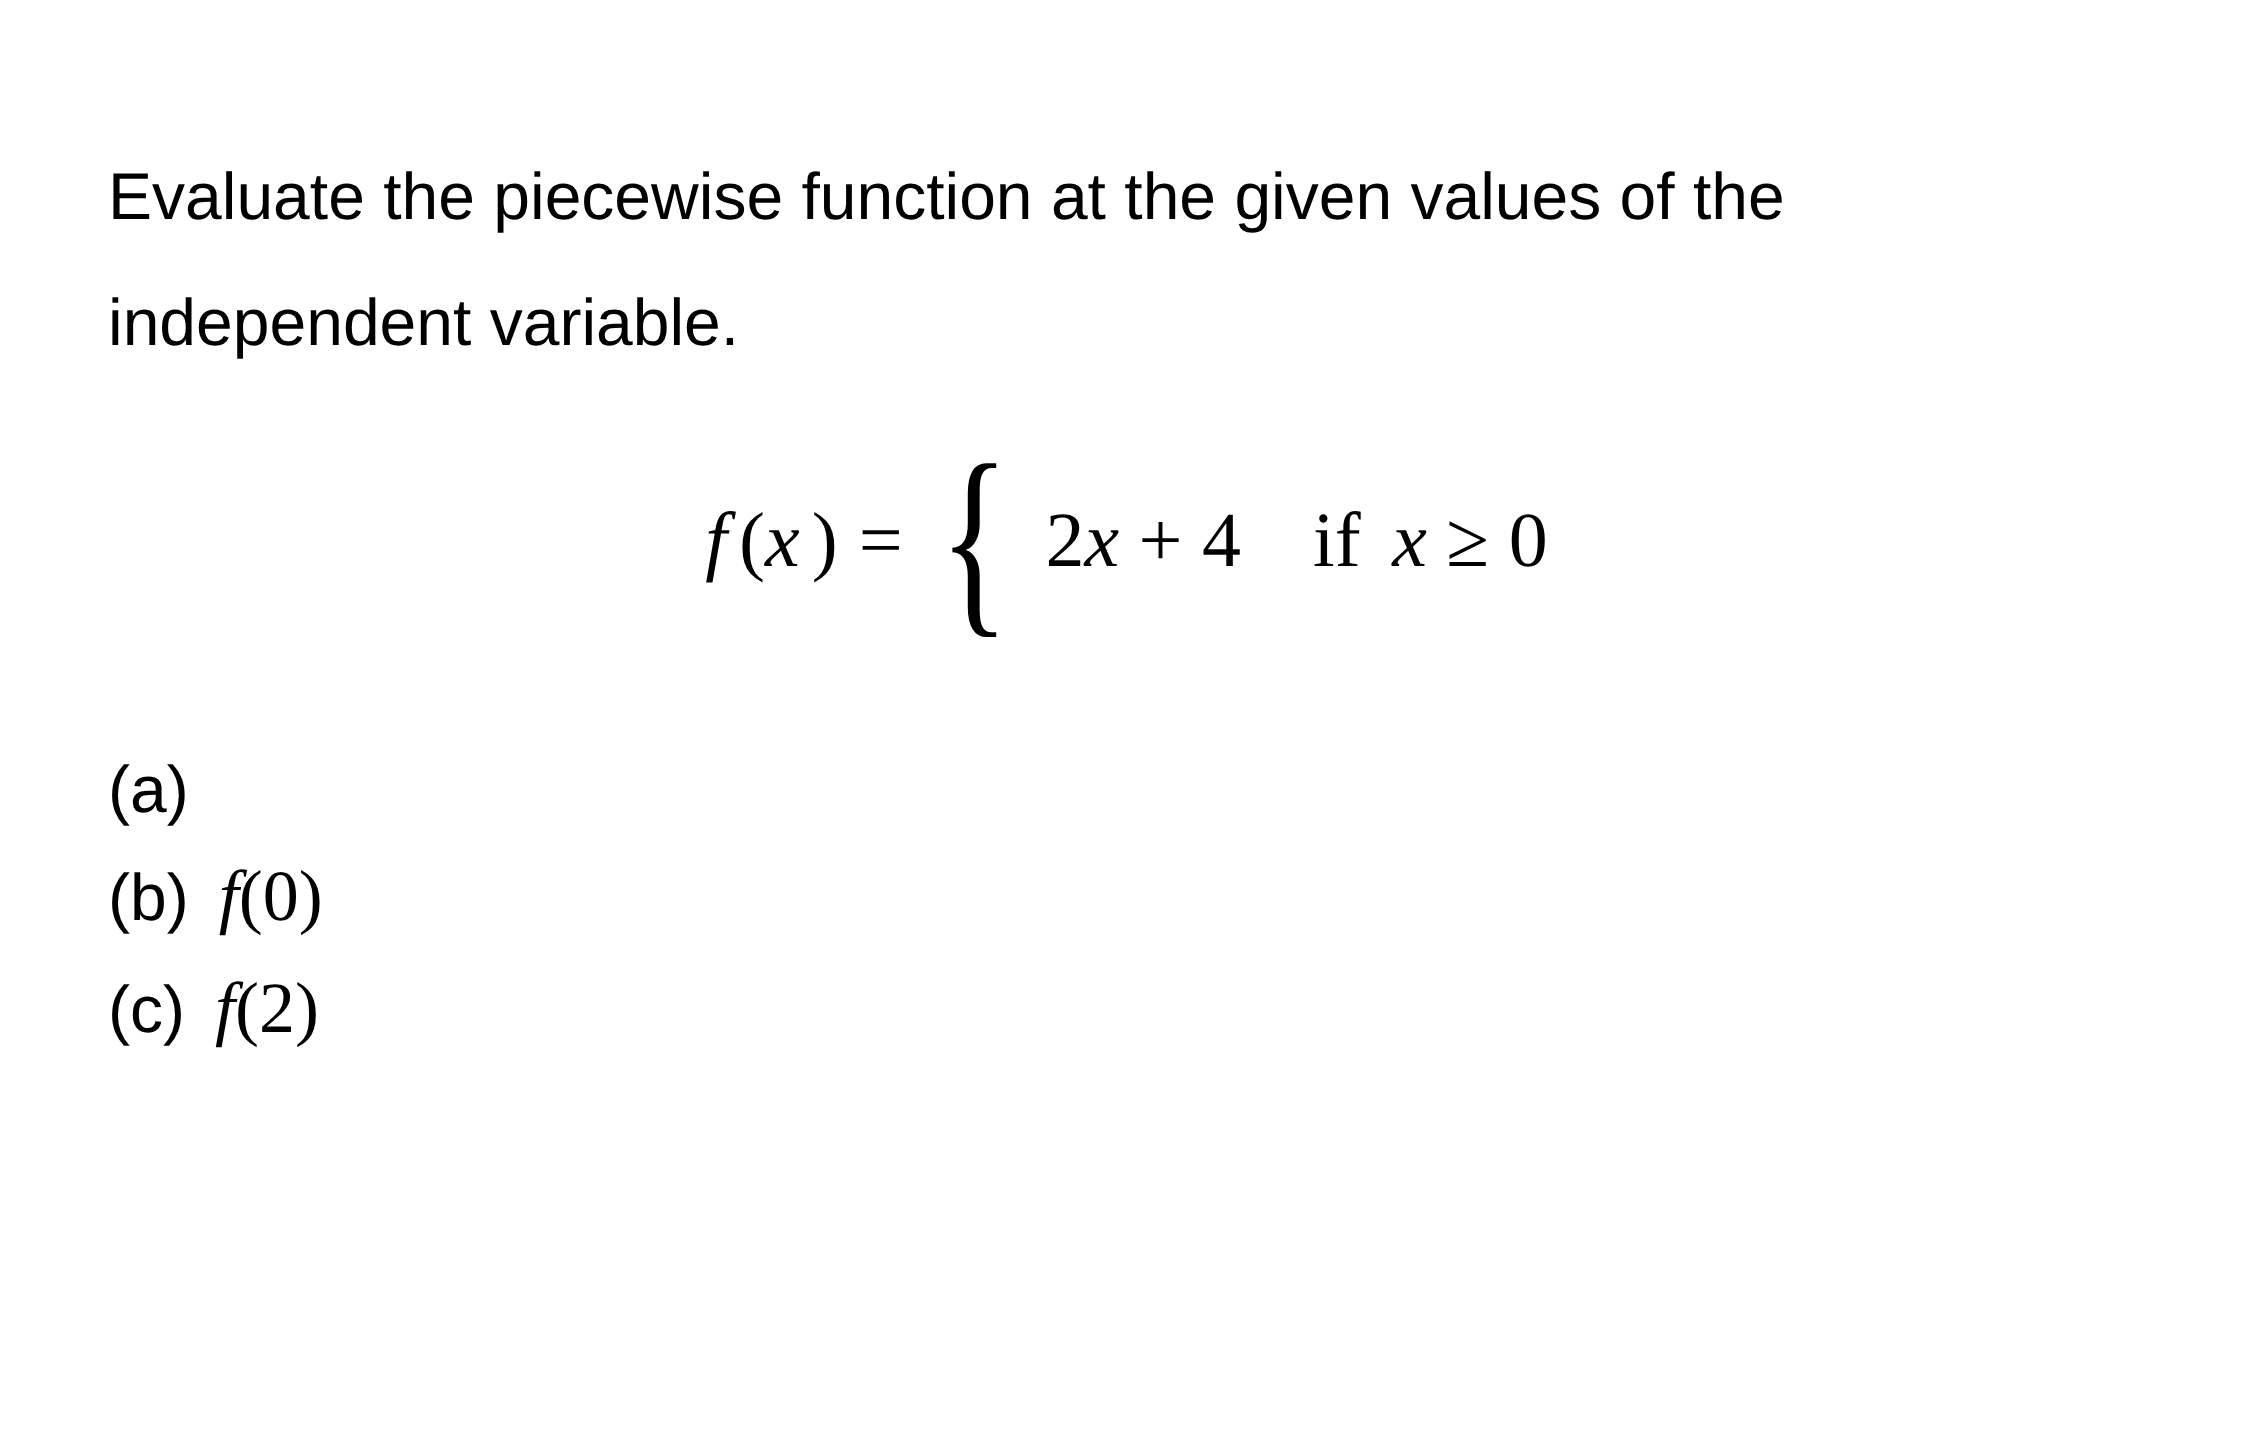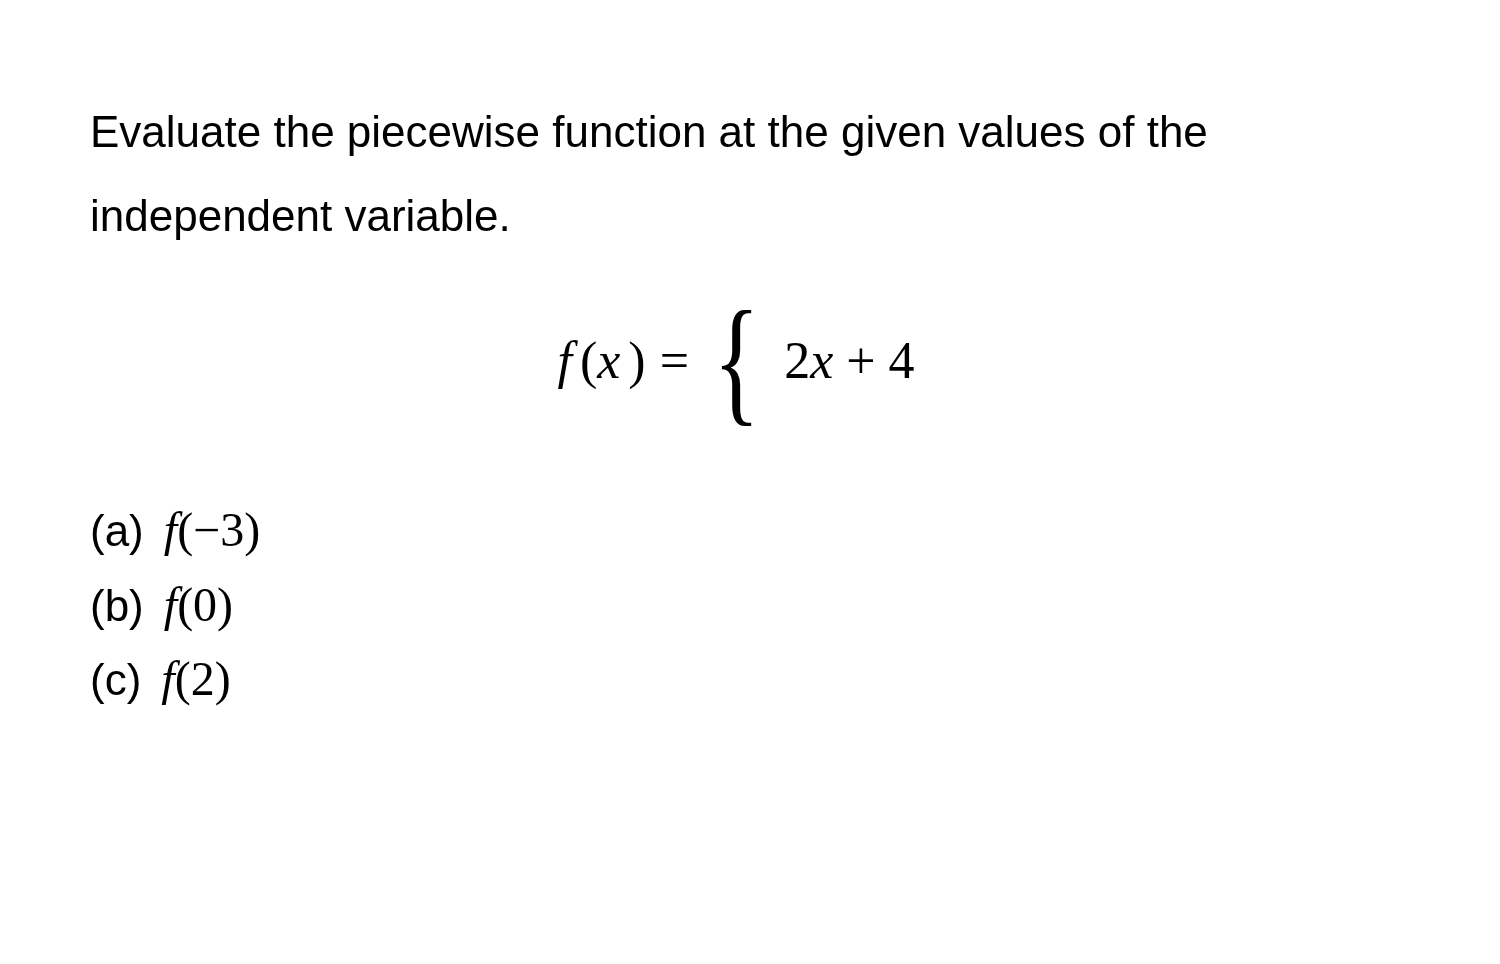--- a/index.html
+++ b/index.html
@@ -5,21 +5,21 @@
   html, body {
     margin: 0;
     padding: 0;
     width: 1500px;
     height: 964px;
     background: #ffffff;
     font-family: Arial, Helvetica, sans-serif;
     color: #000000;
   }
   .page {
-    padding: 90px 70px 0 90px;
+    padding: 90px 70px 0 72px;
   }
   .instruction {
     font-size: 44px;
     line-height: 1.9;
     margin-bottom: 40px;
   }
   .equation-block {
     display: flex;
     justify-content: center;
     align-items: center;
@@ -102,30 +102,30 @@
       <span class="paren">(</span>
       <span class="fx">x</span>
       <span class="paren">)</span>
     <span class="eq">=</span>
     <div class="brace-wrap">
       <span class="brace">{</span>
       <div class="cases">
         <div class="case-expr">
           <span class="mop">2</span><span>x</span> <span class="mop">+</span> <span class="mop">4</span>
         </div>
+        <div class="case-cond">
+          <span class="ifword">if </span><span class="mvar">x</span> <span>≥</span> <span>0</span>
+        </div>
       </div>
     </div>
   </div>
 
   <div class="parts">
     <div class="part-row">
       <span class="part-label">(a)</span>
-      <span class="part-expr">
-        <span>f</span><span class="paren">(</span><span class="num">−3</span><span class="paren">)</span>
-      </span>
     </div>
     <div class="part-row">
       <span class="part-label">(b)</span>
       <span class="part-expr">
         <span>f</span><span class="paren">(</span><span class="num">0</span><span class="paren">)</span>
       </span>
     </div>
     <div class="part-row">
       <span class="part-label">(c)</span>
       <span class="part-expr">

